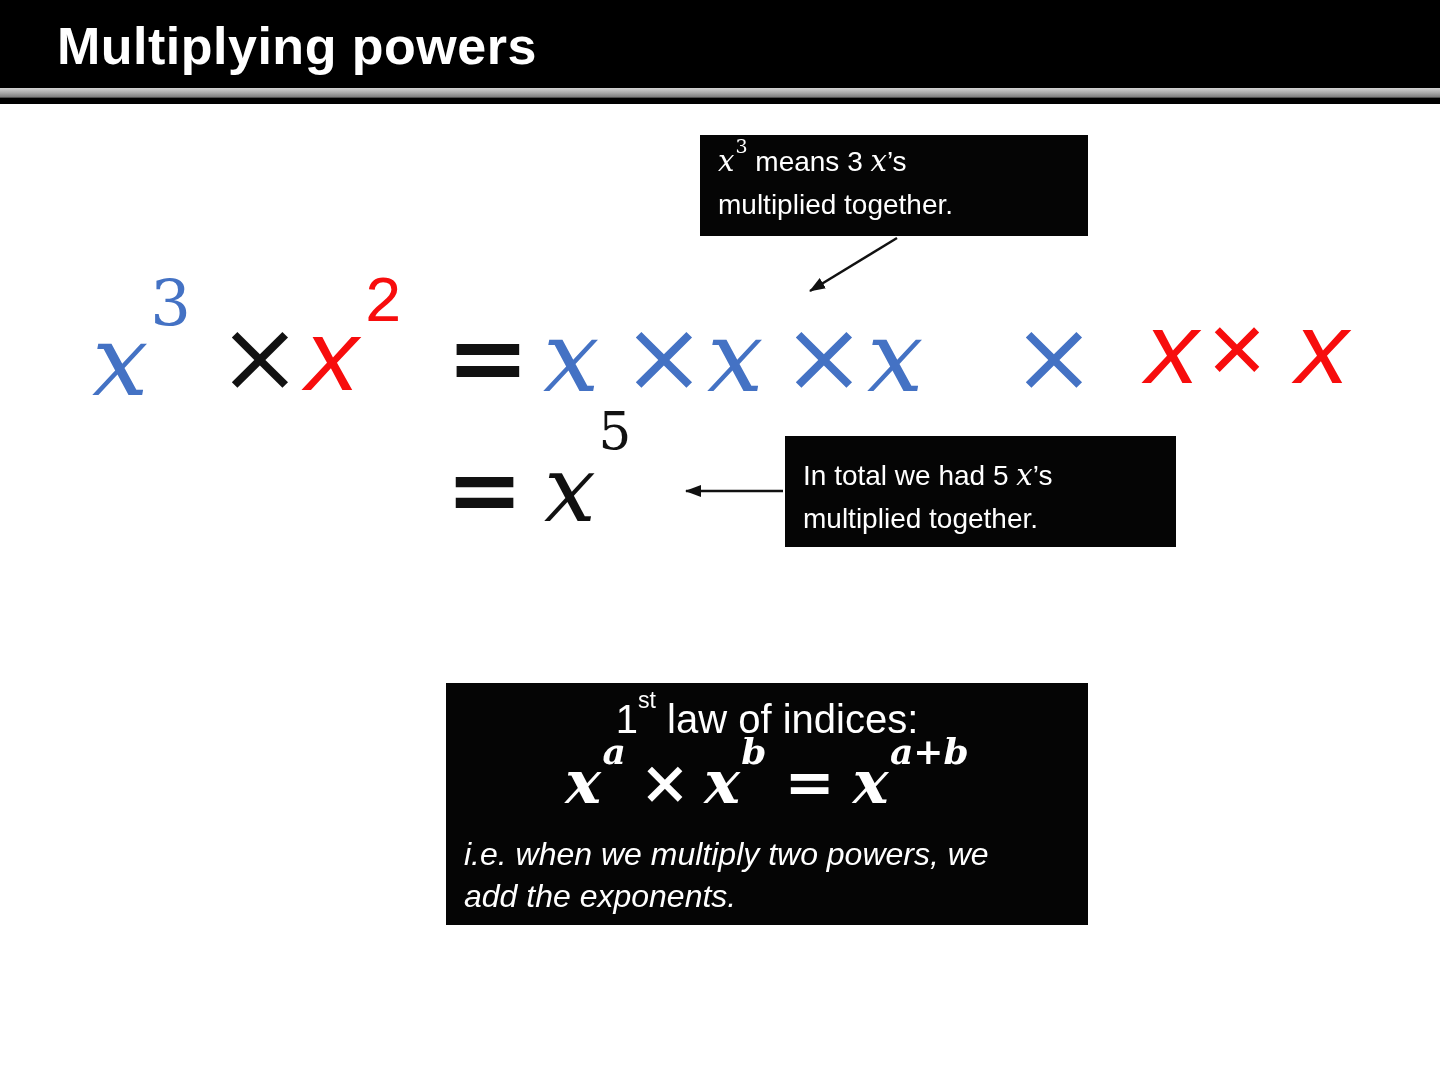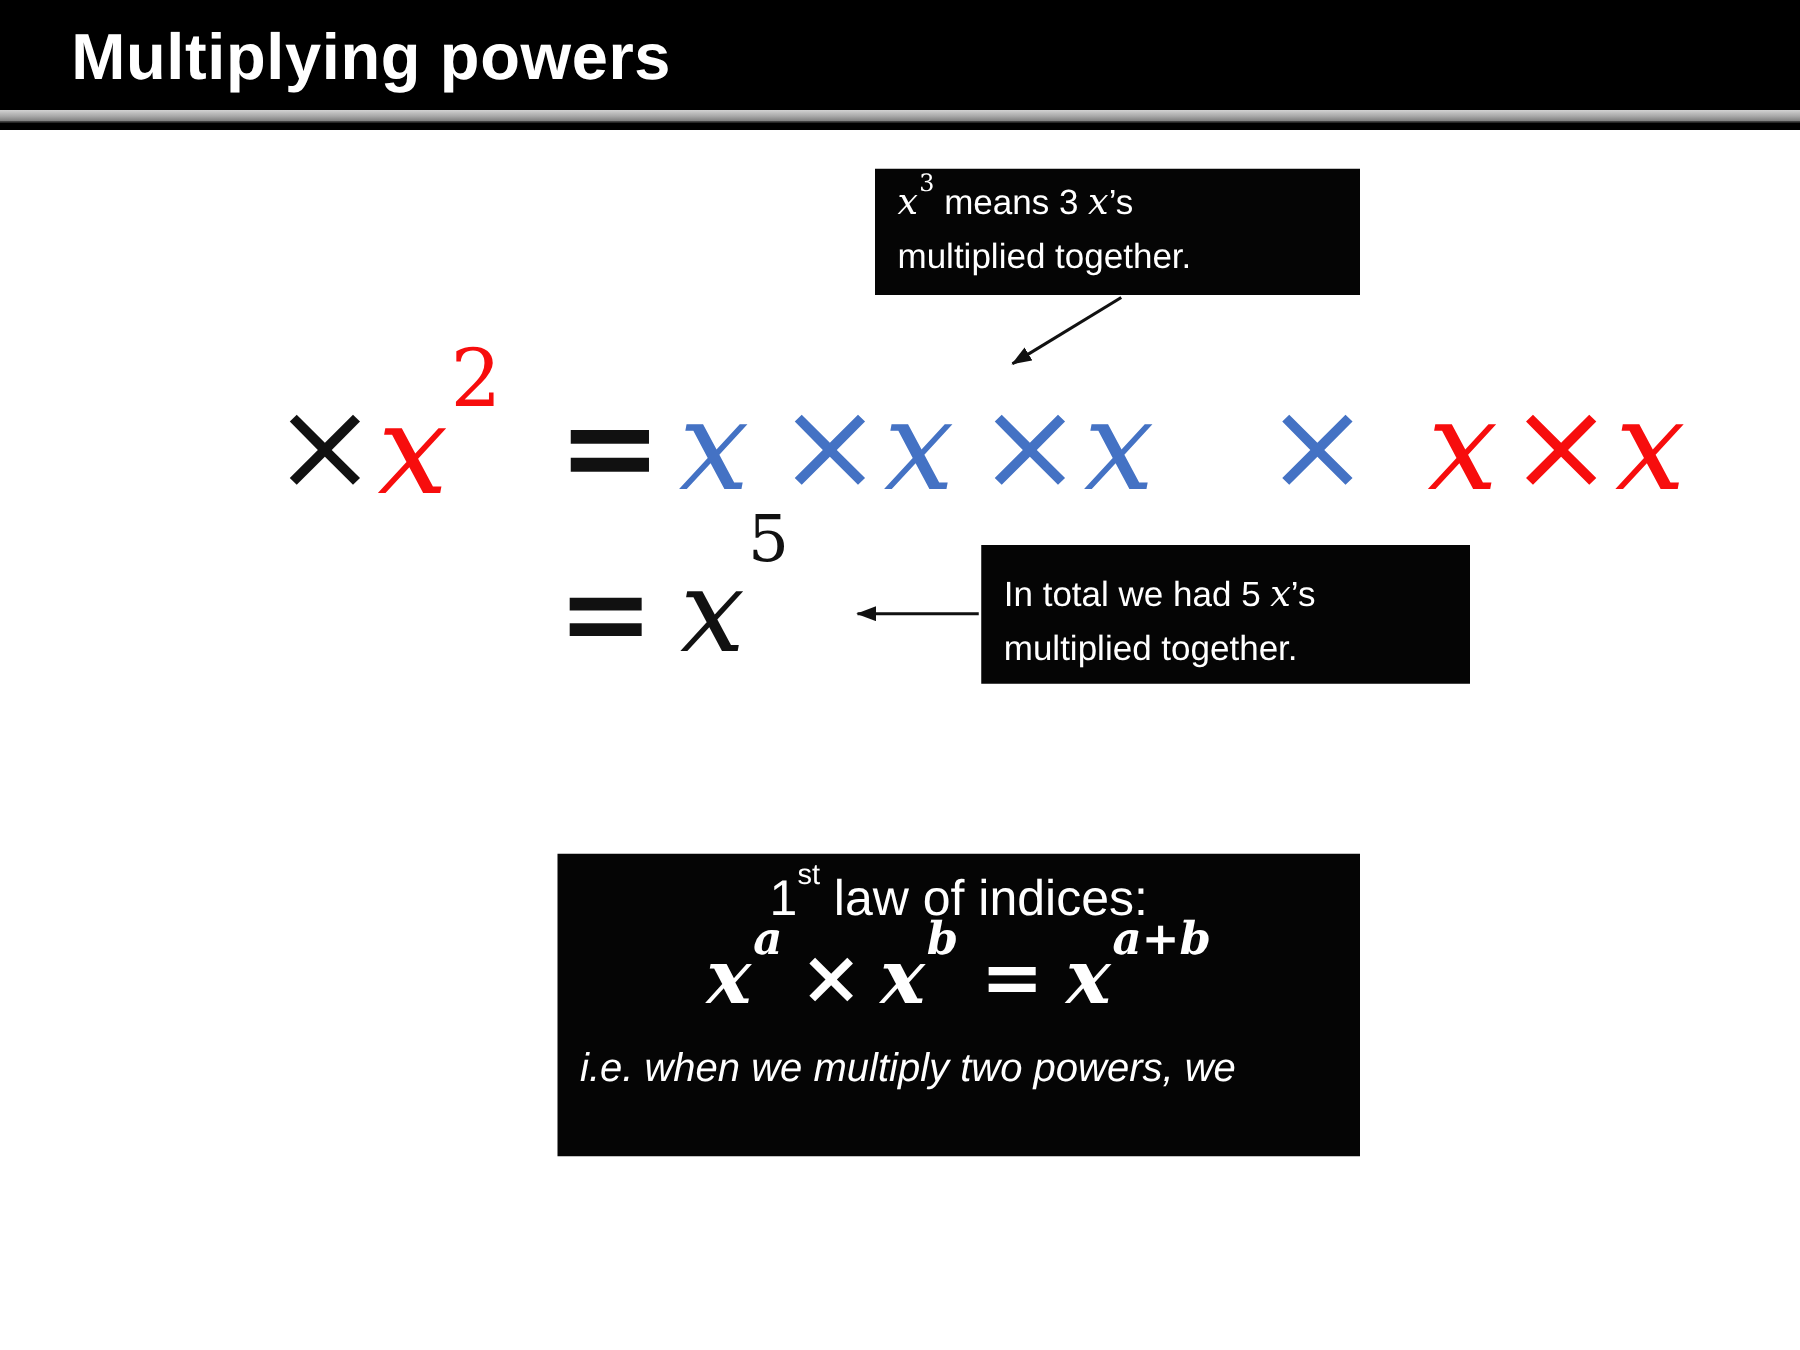--- a/index.html
+++ b/index.html
@@ -38,21 +38,21 @@
   .eq-row{position:absolute;left:0;width:1440px;}
   .eq-row1{top:307px;height:120px;}
   .eq-row2{top:444px;height:115px;}
   .tok{
     position:absolute;top:0;font-family:"DejaVu Serif",serif;font-style:italic;
     font-size:100px;line-height:1;
   }
   .eq-row2 .tok{font-size:92px;}
   .op{font-style:normal;}
   .c-blue{color:#4472C4;}
-  .c-red{color:#F70D0D;}
+  .c-red{color:#F70D0D;font-family:Liberation Mono, monospace;}
   .c-black{color:#111;}
   .t-eq,.r-eq{font-style:normal;font-weight:bold;}
   sup.exp{font-size:0.64em;font-style:normal;position:relative;top:-0.55em;margin-left:0.03em;}
   sup.exp5{font-size:0.56em;font-style:normal;position:relative;top:-0.78em;margin-left:0.05em;}
   .t-x3{left:92px;}  .t-times{left:218px;} .t-x2{left:302px;} .t-eq{left:446px;}
   .t0{left:543px;} .t1{left:622px;} .t2{left:707px;} .t3{left:782px;} .t4{left:867px;}
   .t5{left:1012px;} .t6{left:1142px;} .t7{left:1207px;} .t8{left:1292px;}
   .r-eq{left:446px;} .r-x{left:544px;}
   
   .arrows{position:absolute;left:0;top:0;pointer-events:none;}
@@ -87,20 +87,21 @@
     <div class="c-line pre"><span class="mx">x</span><sup class="cexp">3</sup><span class="pre"> means 3 </span><span class="mx">x</span><span class="pre">’s</span></div>
     <div class="c-line">multiplied together.</div>
   </div>
 
   <div class="callout callout2">
     <div class="c-line pre"><span class="pre">In total we had 5 </span><span class="mx">x</span><span class="pre">’s</span></div>
     <div class="c-line">multiplied together.</div>
   </div>
 
   <div class="eq-row eq-row1">
+    <span class="tok c-blue t-x3"><span>x</span><sup class="exp">3</sup></span>
     <span class="tok op c-black t-times">×</span>
     <span class="tok c-red t-x2"><span>x</span><sup class="exp">2</sup></span>
     <span class="tok c-black t-eq">=</span>
     <span class="tok c-blue t0">x</span>
     <span class="tok op c-blue t1">×</span>
     <span class="tok c-blue t2">x</span>
     <span class="tok op c-blue t3">×</span>
     <span class="tok c-blue t4">x</span>
     <span class="tok op c-blue t5">×</span>
     <span class="tok c-red t6">x</span>
@@ -121,16 +122,17 @@
     </defs>
     <line x1="897" y1="238" x2="810" y2="291" stroke="#111" stroke-width="2.5" marker-end="url(#ah)"></line>
     <line x1="783" y1="491" x2="686" y2="491" stroke="#111" stroke-width="2.5" marker-end="url(#ah)"></line>
   </svg>
 
   <div class="law-box">
     <div class="law-heading"><span>1</span><sup class="st">st</sup><span class="pre"> law of indices:</span></div>
     <div class="law-formula"><span>x</span><sup>a</sup><span class="lf-op">×</span><span>x</span><sup>b</sup><span class="lf-op lf-eq">=</span><span>x</span><sup>a+b</sup></div>
     <div class="law-note">
       <div>i.e. when we multiply two powers, we</div>
+      <div>add the exponents.</div>
     </div>
   </div>
 
 </div>
 
 </body></html>

